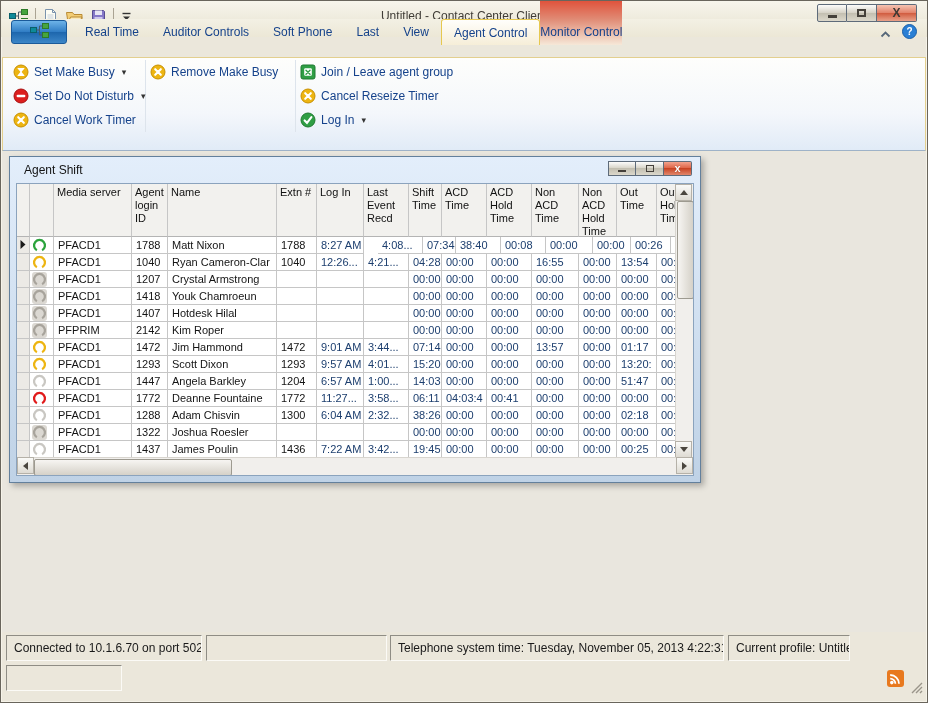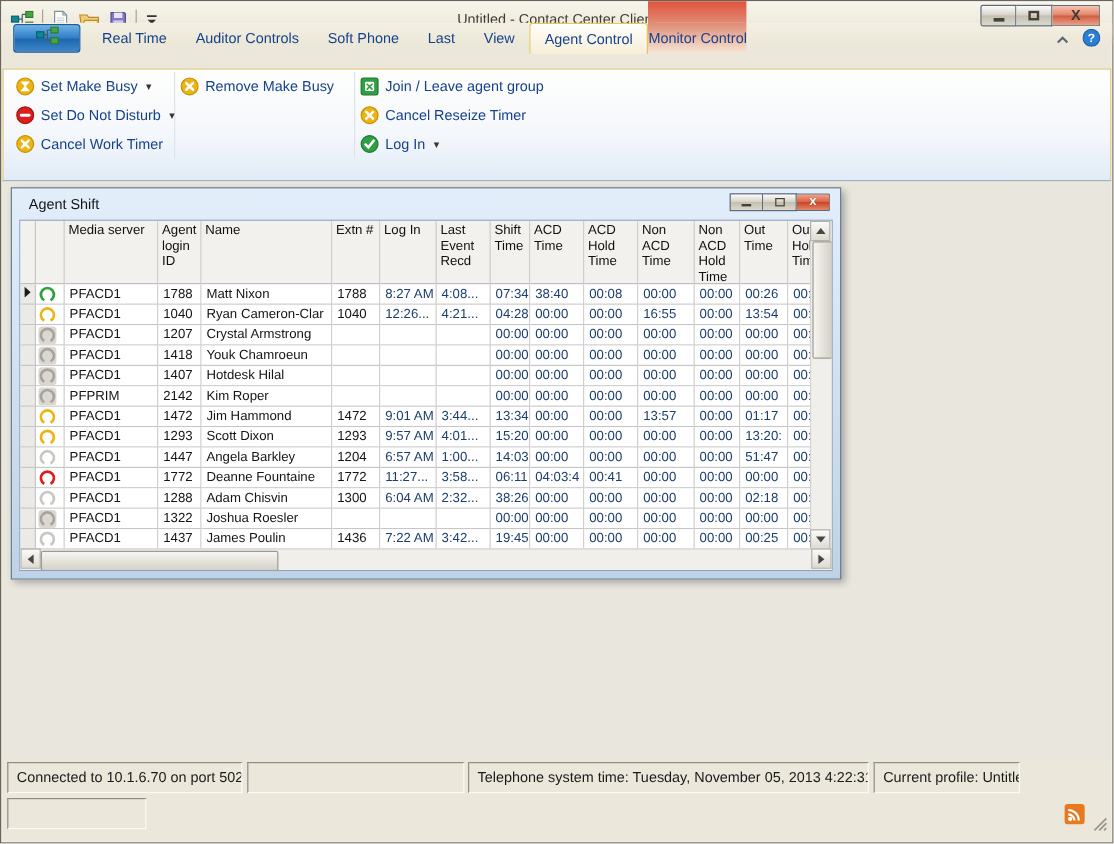--- a/index.html
+++ b/index.html
@@ -321,21 +321,21 @@
                   <path d="M0.5 0l5 4.5-5 4.5z" fill="#1a1a1a"></path>
                 </svg></div>
               <div class="gcell icon" style="width: 24px;"><svg width="15" height="15" viewBox="0 0 16 16">
                   <path d="M5.2 13A5.8 5.8 0 1 1 10.8 13" fill="none" stroke="#2ba33c" stroke-width="2.4"></path>
                 </svg></div>
               <div class="gcell" style="width: 78px;">PFACD1</div>
               <div class="gcell" style="width: 36px;">1788</div>
               <div class="gcell" style="width: 109px;">Matt Nixon</div>
               <div class="gcell" style="width: 40px;">1788</div>
               <div class="gcell time" style="width: 47px;">8:27 AM</div>
-              <div class="gcell time" style="width: 45px;">4:08...</div>
+              <div class="gcell time" style="width: 45px; margin-left: 14px;">4:08...</div>
               <div class="gcell time" style="width: 33px;">07:34</div>
               <div class="gcell time" style="width: 45px;">38:40</div>
               <div class="gcell time" style="width: 45px;">00:08</div>
               <div class="gcell time" style="width: 47px;">00:00</div>
               <div class="gcell time" style="width: 38px;">00:00</div>
               <div class="gcell time" style="width: 40px;">00:26</div>
               <div class="gcell time" style="width: 19px;">00:</div>
             </div>
             <div class="grow">
               <div class="gcell sel" style="width: 13px;"></div>
@@ -436,21 +436,21 @@
               <div class="gcell sel" style="width: 13px;"></div>
               <div class="gcell icon" style="width: 24px;"><svg width="15" height="15" viewBox="0 0 16 16">
                   <path d="M5.2 13A5.8 5.8 0 1 1 10.8 13" fill="none" stroke="#edb512" stroke-width="2.4"></path>
                 </svg></div>
               <div class="gcell" style="width: 78px;">PFACD1</div>
               <div class="gcell" style="width: 36px;">1472</div>
               <div class="gcell" style="width: 109px;">Jim Hammond</div>
               <div class="gcell" style="width: 40px;">1472</div>
               <div class="gcell time" style="width: 47px;">9:01 AM</div>
               <div class="gcell time" style="width: 45px;">3:44...</div>
-              <div class="gcell time" style="width: 33px;">13:34</div>
+              <div class="gcell time" style="width: 33px;">07:14</div>
               <div class="gcell time" style="width: 45px;">00:00</div>
               <div class="gcell time" style="width: 45px;">00:00</div>
               <div class="gcell time" style="width: 47px;">13:57</div>
               <div class="gcell time" style="width: 38px;">00:00</div>
               <div class="gcell time" style="width: 40px;">01:17</div>
               <div class="gcell time" style="width: 19px;">00:</div>
             </div>
             <div class="grow">
               <div class="gcell sel" style="width: 13px;"></div>
               <div class="gcell icon" style="width: 24px;"><svg width="15" height="15" viewBox="0 0 16 16">

